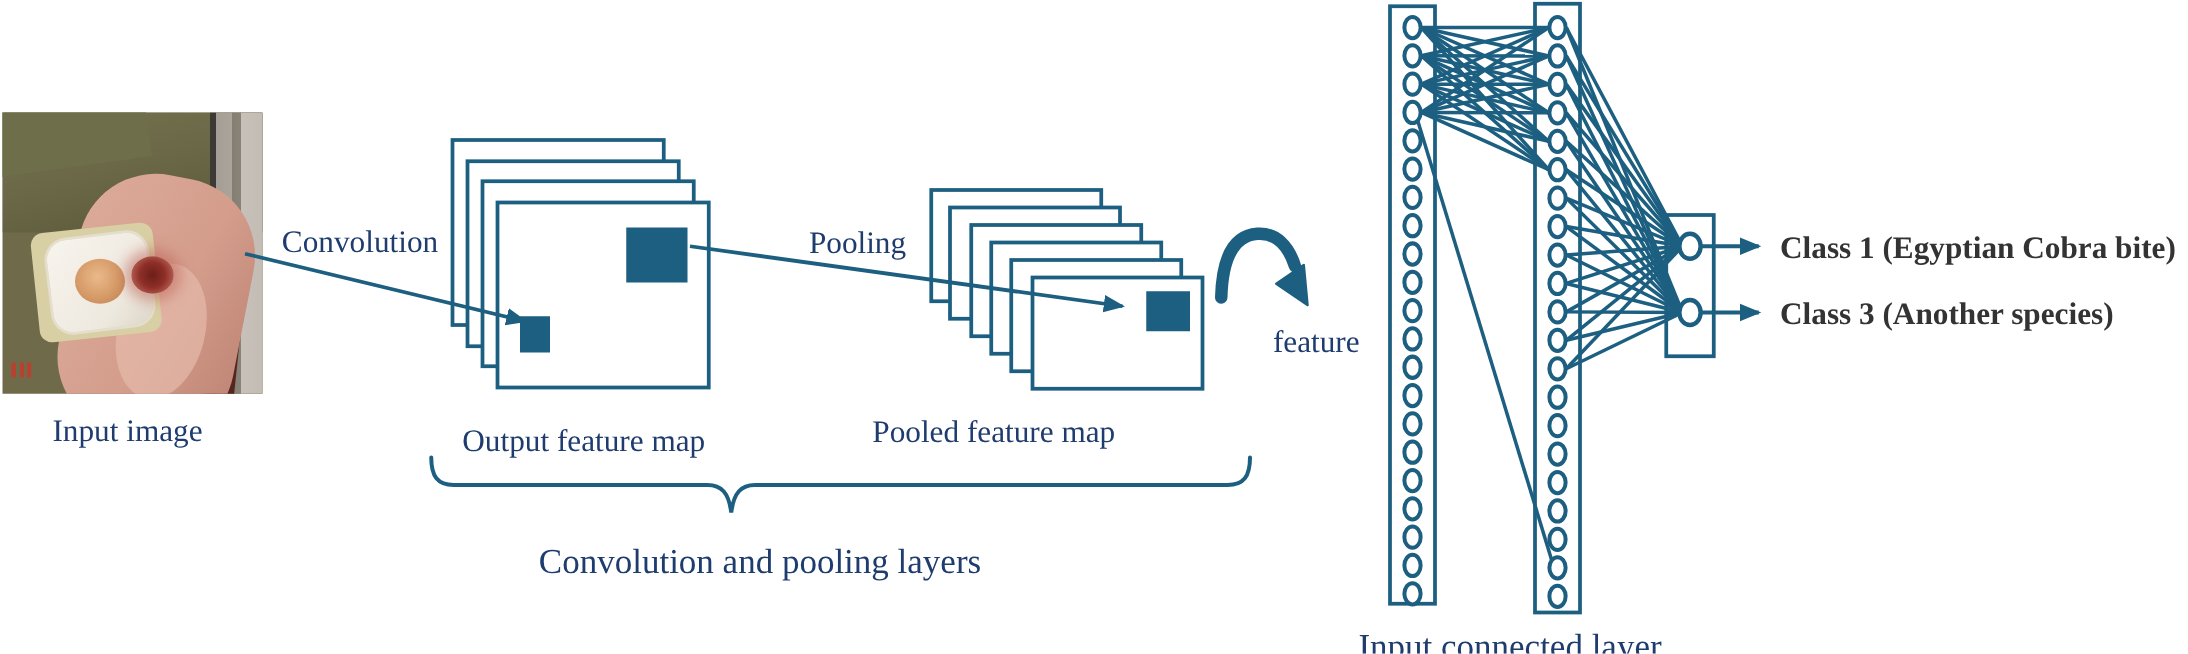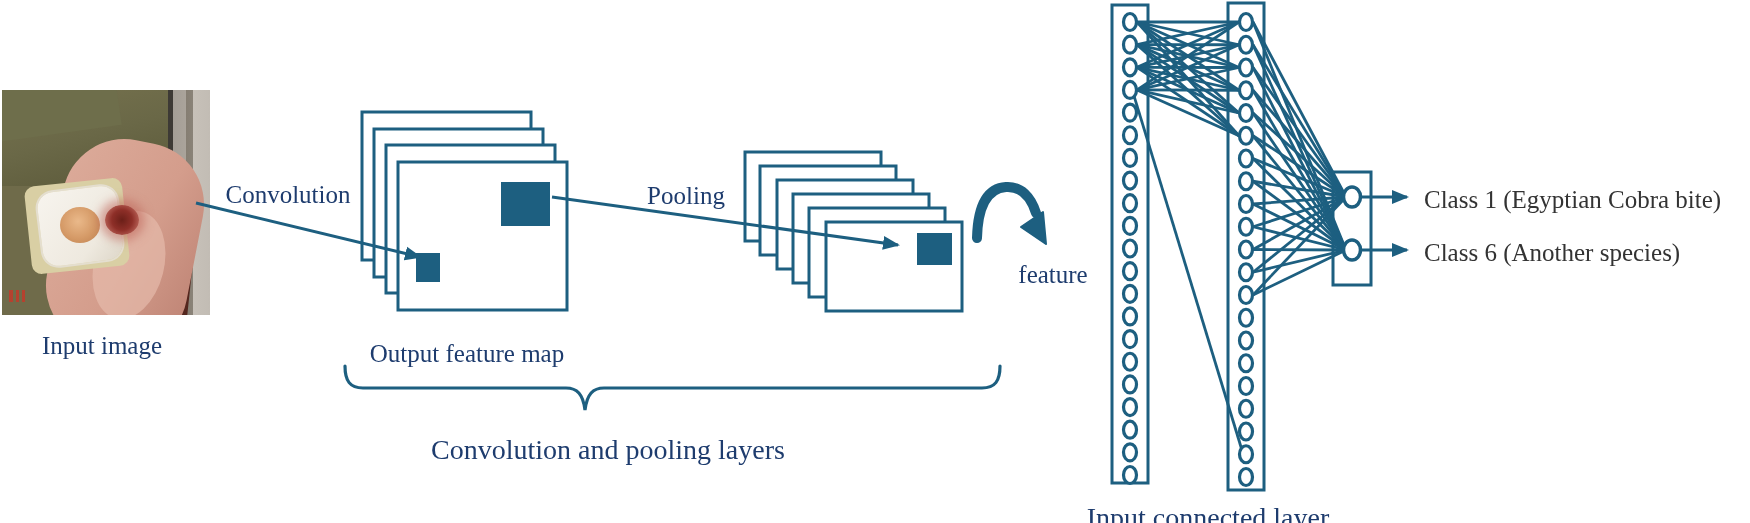--- a/index.html
+++ b/index.html
@@ -12,21 +12,21 @@
   }
   #diagram-svg{position:absolute;left:0;top:0;}
   .lbl{
     position:absolute;
     white-space:nowrap;
     font-size:25px;
     color:#1e3c6e;
     line-height:1;
   }
   .lbl.c{transform:translate(-50%,-50%);margin-top:13px;}
-  .lbl.l{transform:translate(0,-50%);}
+  .lbl.l{transform:translate(0,-50%);font-weight:bold;}
   .lbl.cls{color:#333333;}
   .lbl.big{font-size:28px;}
   
   #photo{
     position:absolute;left:2px;top:90px;width:208px;height:225px;
     overflow:hidden;background:#6f6b4a;
   }
   #photo div{position:absolute;}
   .ph-cloth-top{left:0;top:0;width:208px;height:96px;
     background:linear-gradient(165deg,#76724e 0%,#6a6847 45%,#585636 100%);}
@@ -219,18 +219,19 @@
         <ellipse cx="1352" cy="250" rx="8.5" ry="10" fill="#ffffff" stroke="#1d5f80" stroke-width="3.5"></ellipse>
       </g>
       <line x1="1361" y1="197" x2="1407" y2="197" stroke="#1d5f80" stroke-width="3.2" marker-end="url(#ah)"></line>
       <line x1="1361" y1="250" x2="1407" y2="250" stroke="#1d5f80" stroke-width="3.2" marker-end="url(#ah)"></line>
     </svg>
 
   <div class="lbl c" style="left:102px;top:332px">Input image</div>
   <div class="lbl c" style="left:288px;top:181px">Convolution</div>
   <div class="lbl c" style="left:467px;top:340px">Output feature map</div>
   <div class="lbl c" style="left:686px;top:182px">Pooling</div>
+  <div class="lbl c" style="left:795px;top:333px">Pooled feature map</div>
   <div class="lbl c" style="left:1053px;top:261px">feature</div>
   <div class="lbl c big" style="left:608px;top:437px">Convolution and pooling layers</div>
   <div class="lbl c big" style="left:1208px;top:505px">Input connected layer</div>
   <div class="lbl l cls" style="left:1424px;top:199px">Class 1 (Egyptian Cobra bite)</div>
-  <div class="lbl l cls" style="left:1424px;top:252px">Class 6 (Another species)</div>
+  <div class="lbl l cls" style="left:1424px;top:252px">Class 3 (Another species)</div>
 </div>
 
 </body></html>

